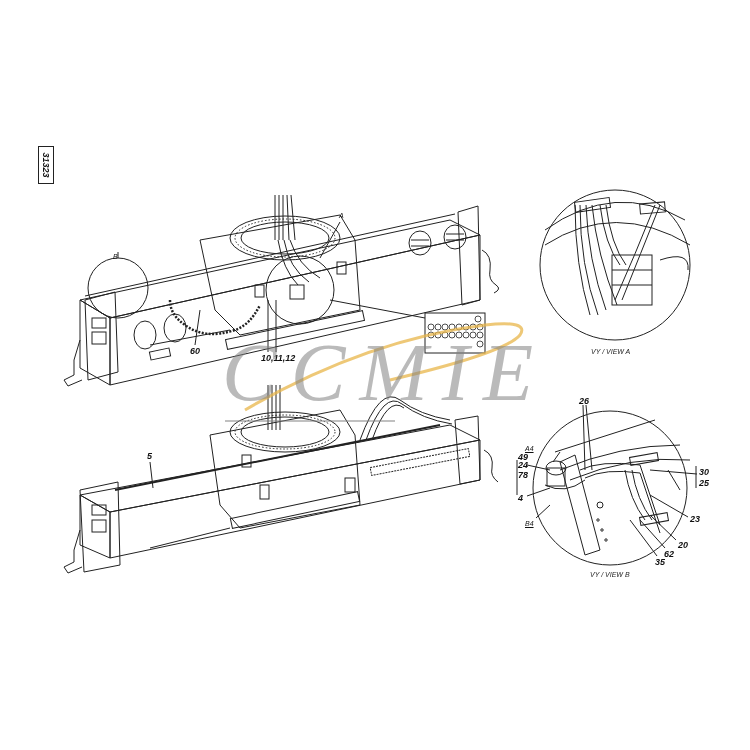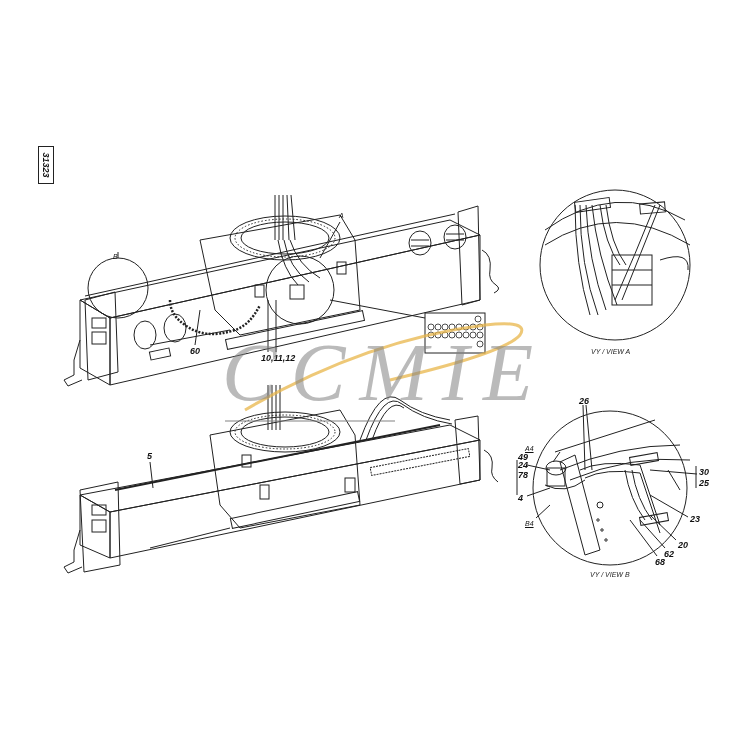--- a/index.html
+++ b/index.html
@@ -204,21 +204,21 @@
   <span class="lbl" style="left:518px;top:461px">24</span>
   <span class="lbl" style="left:518px;top:471px">78</span>
   <span class="lbl" style="left:518px;top:453px">49</span>
   <span class="lbl" style="left:518px;top:494px">4</span>
   <span class="lbl sm" style="left:525px;top:520px;text-decoration:underline">B4</span>
   <span class="lbl" style="left:699px;top:468px">30</span>
   <span class="lbl" style="left:699px;top:479px">25</span>
   <span class="lbl" style="left:690px;top:515px">23</span>
   <span class="lbl" style="left:678px;top:541px">20</span>
   <span class="lbl" style="left:664px;top:550px">62</span>
-  <span class="lbl" style="left:655px;top:558px">68</span>
+  <span class="lbl" style="left:655px;top:558px">35</span>
   <span class="caption" style="left:590px;top:571px">VY / VIEW B</span>
 
   <div class="wm">
     <svg width="750" height="750" viewBox="0 0 750 750" style="position:absolute;left:0;top:0">
       <path d="M245,410 q120,-70 240,-85 q45,-5 35,10 q-15,18 -130,45" fill="none" stroke="#e8b64a" stroke-width="3" opacity="0.75"></path>
     </svg>
     <span class="wm-text">CCMIE</span>
     <div class="wm-line"></div>
   </div>
 </div>

